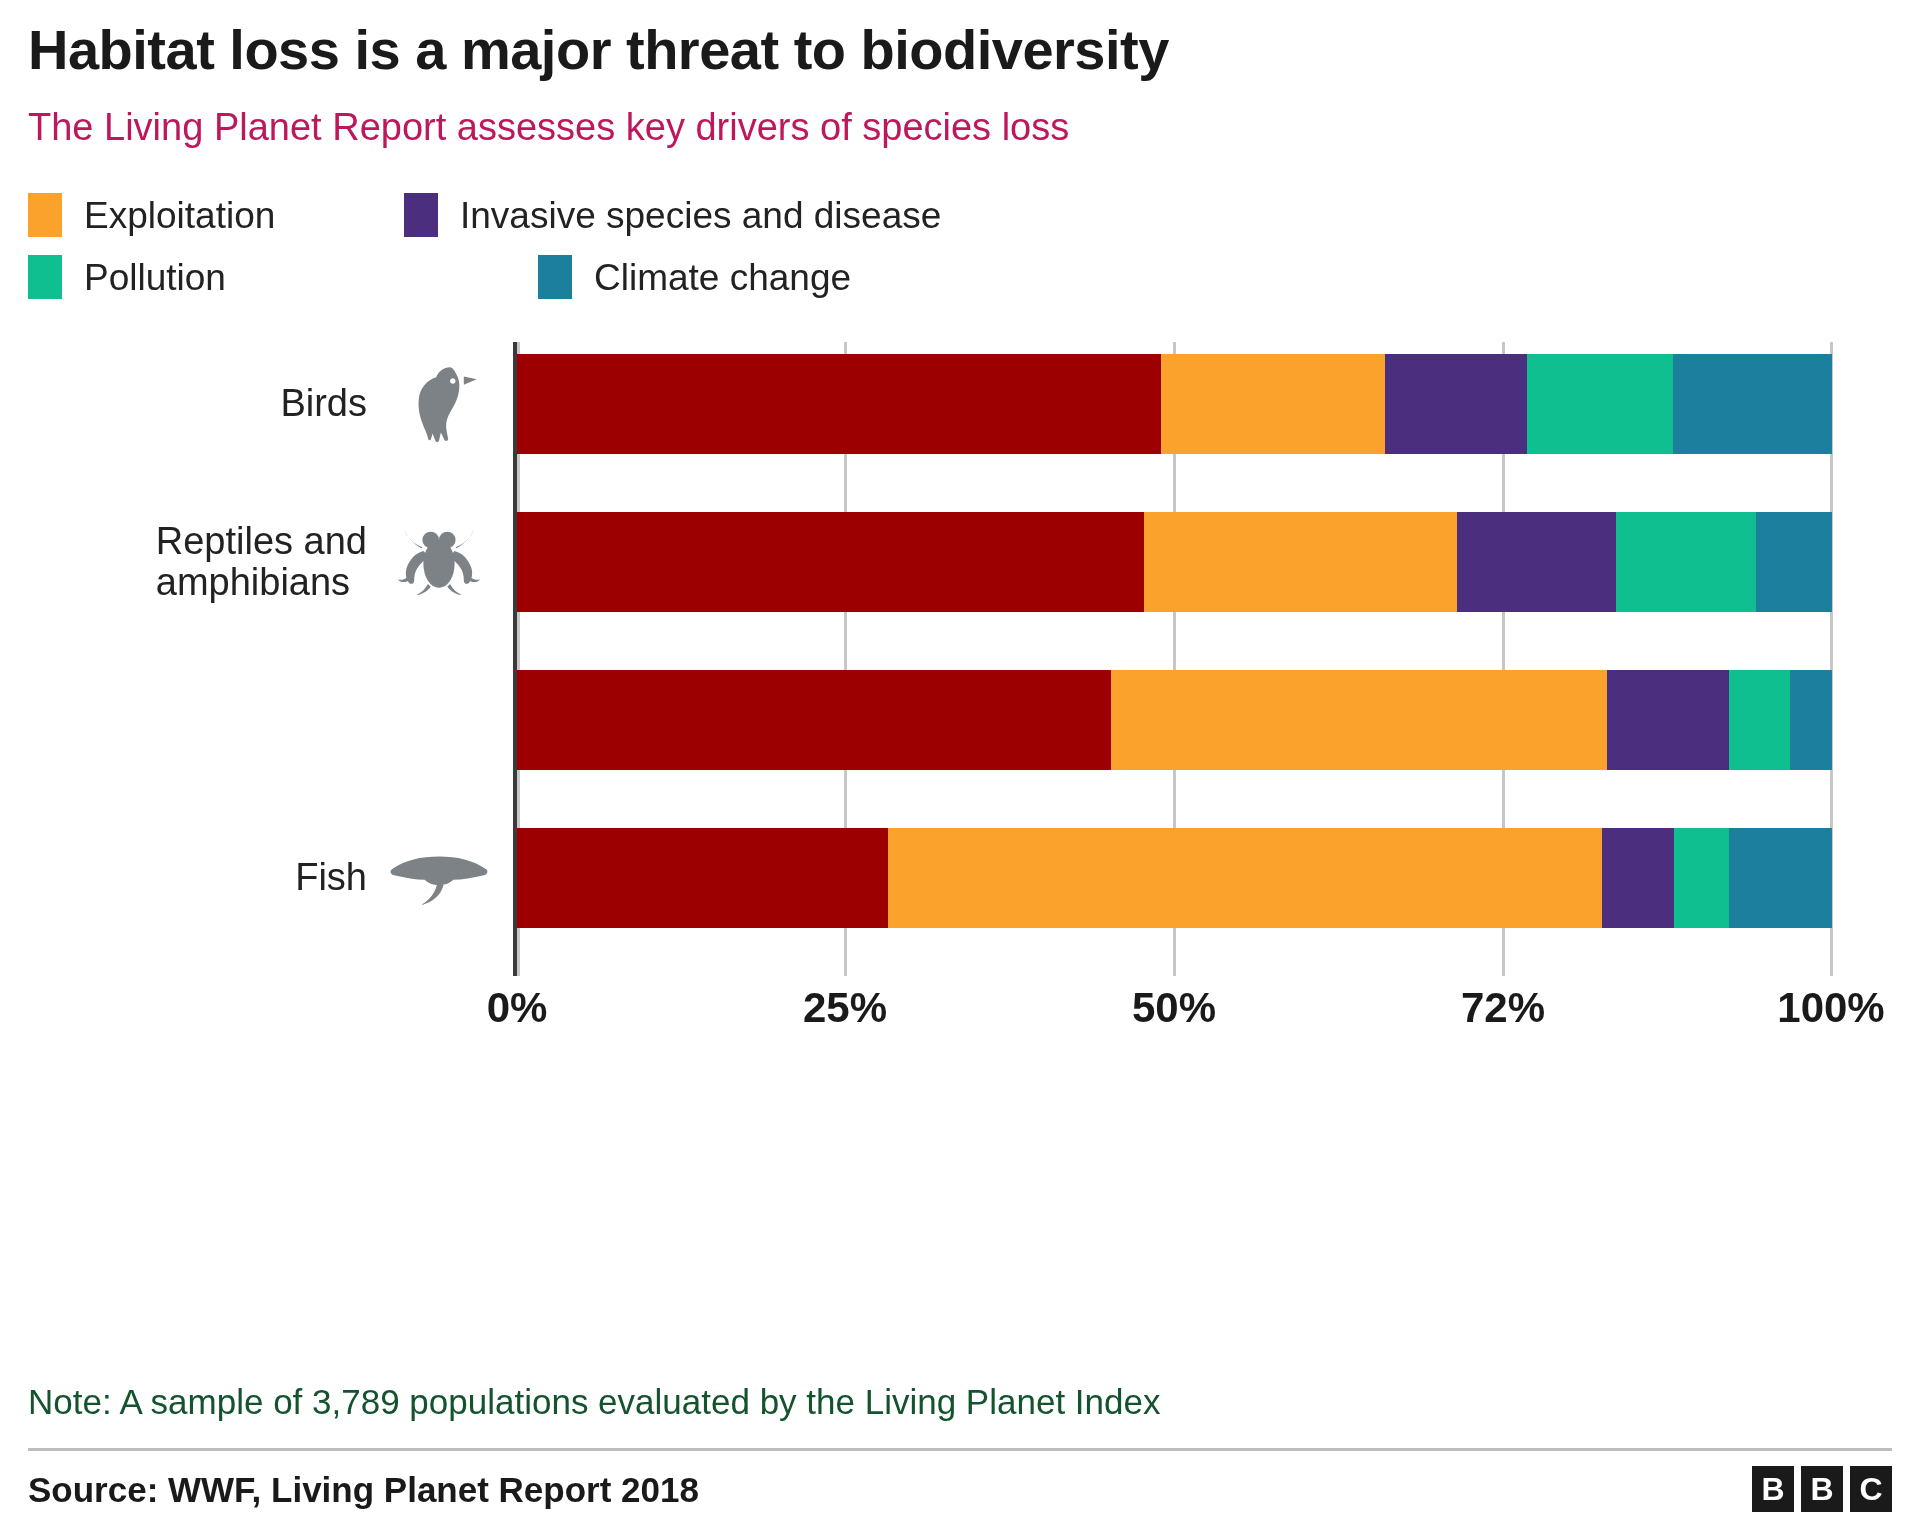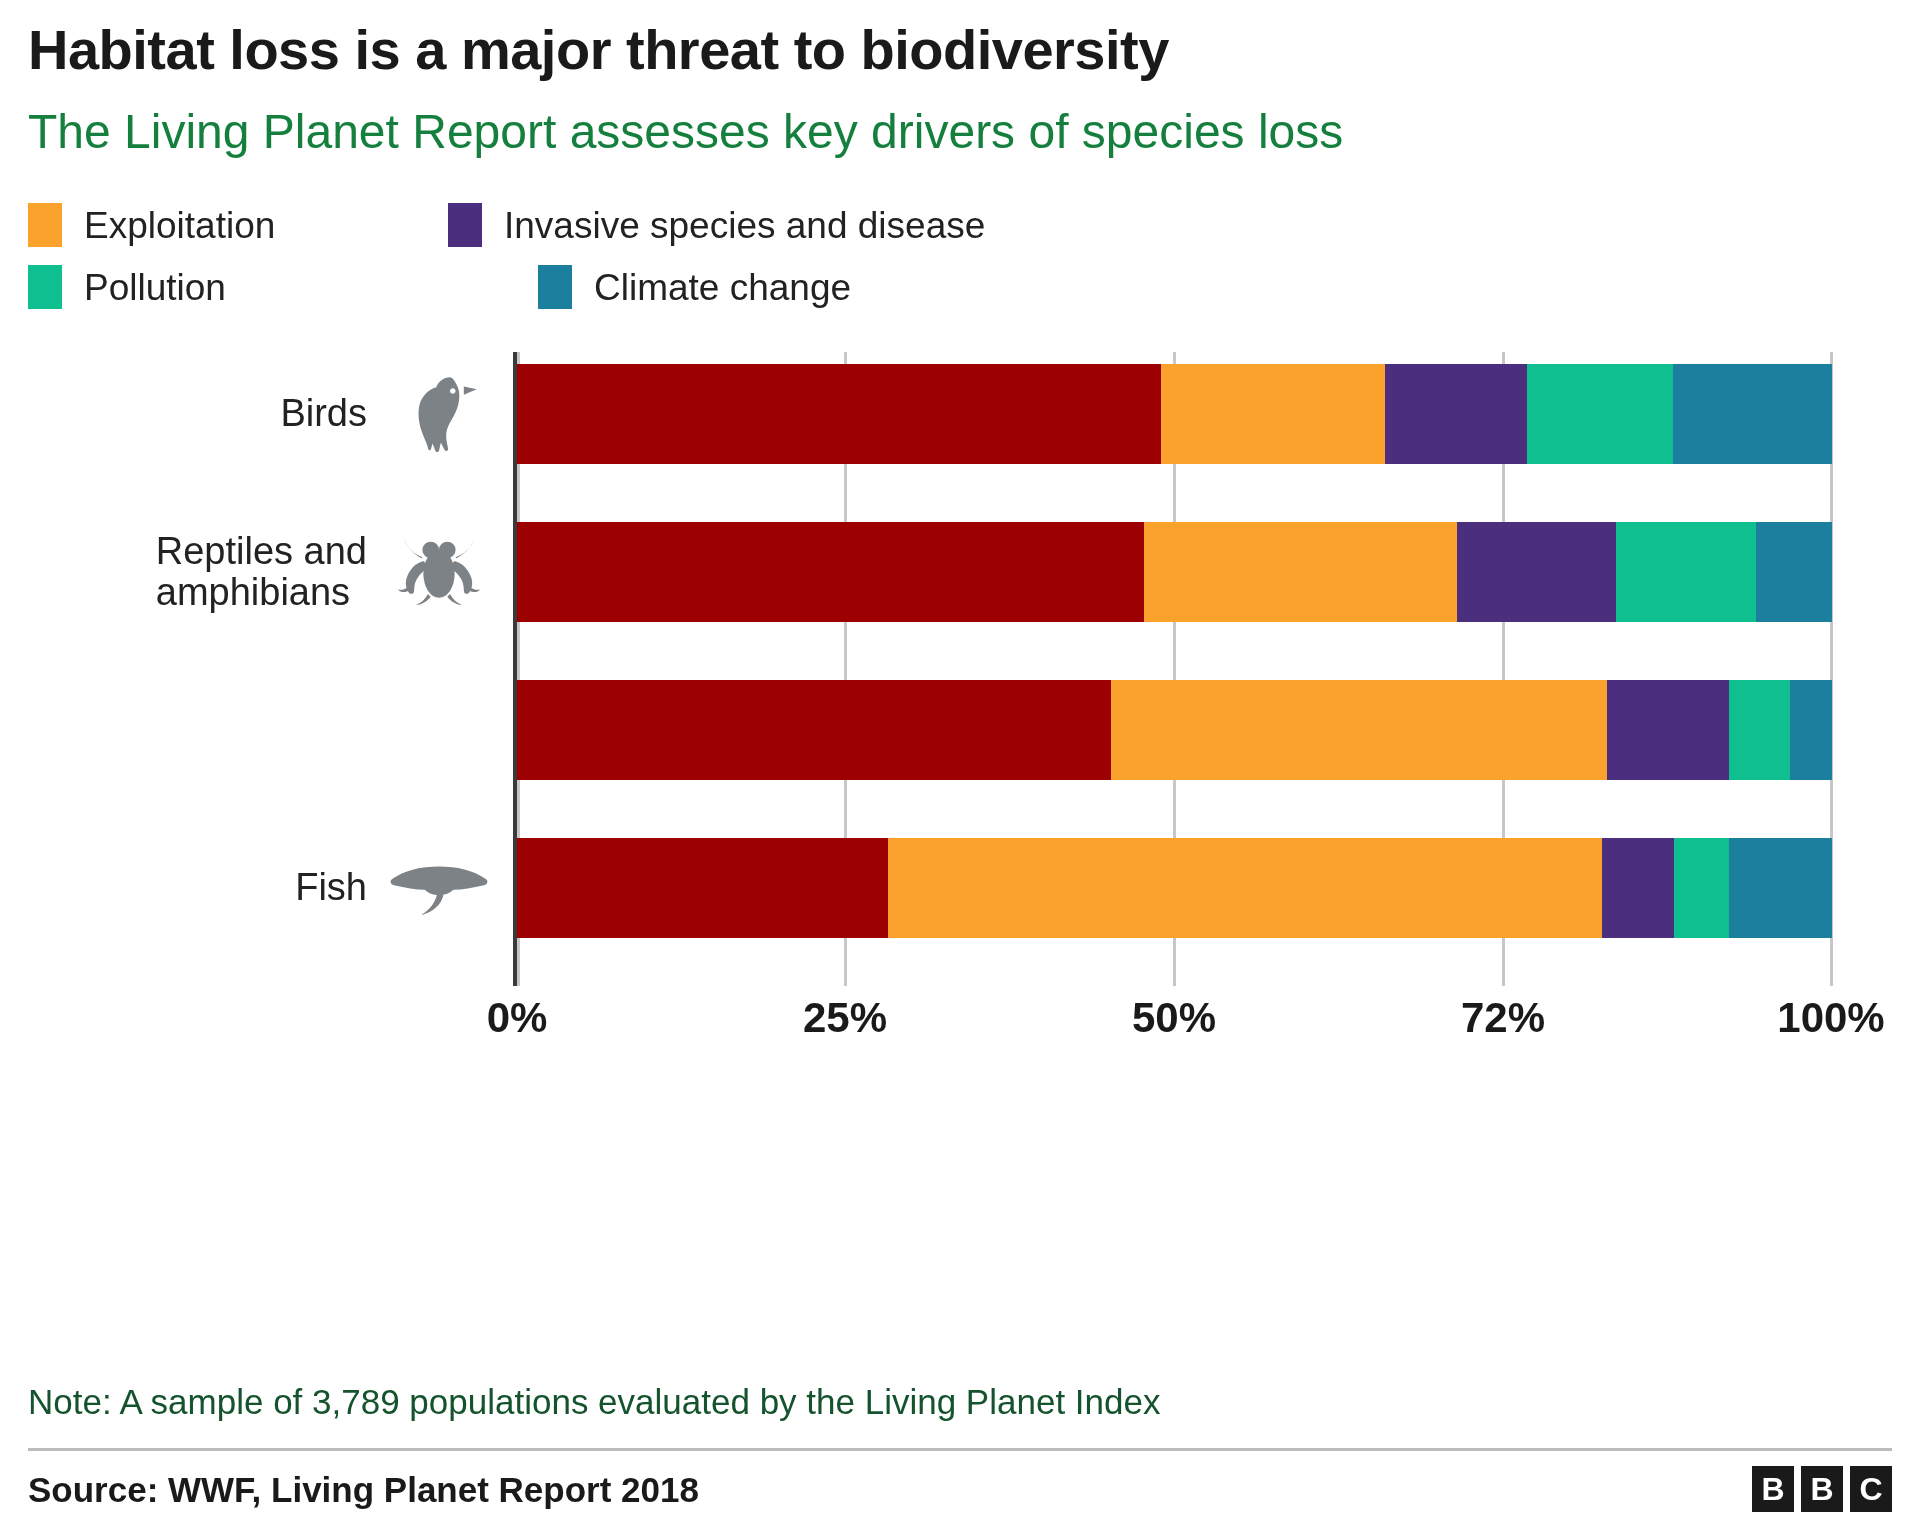--- a/index.html
+++ b/index.html
@@ -29,24 +29,24 @@
     font-size: 56px;
     font-weight: bold;
     line-height: 1.0;
     letter-spacing: -0.5px;
     color: #1a1a1a;
     padding-top: 22px;
     margin: 0;
     white-space: nowrap;
   }
   .subtitle {
-    font-size: 48px;
+    font-size: 38px;
     font-weight: normal;
     line-height: 1.0;
-    color: #15803d;
+    color: #be185d;
     margin: 0;
     padding-top: 30px;
     white-space: nowrap;
   }
 
   
   .legend {
     margin-top: 38px;
     display: block;
   }
@@ -54,21 +54,21 @@
     display: flex;
     align-items: center;
     height: 62px;
   }
   .legend-item {
     display: flex;
     align-items: center;
     flex: 0 0 auto;
   }
   .legend-item.col1 { width: 510px; }
-  .legend-item.col2 { width: 420px; }
+  .legend-item.col2 { width: 376px; }
   .legend-item.col3 { width: 600px; }
   .swatch {
     width: 34px;
     height: 44px;
     flex: 0 0 auto;
     margin-right: 22px;
   }
   .legend-label {
     font-size: 37px;
     line-height: 1;

